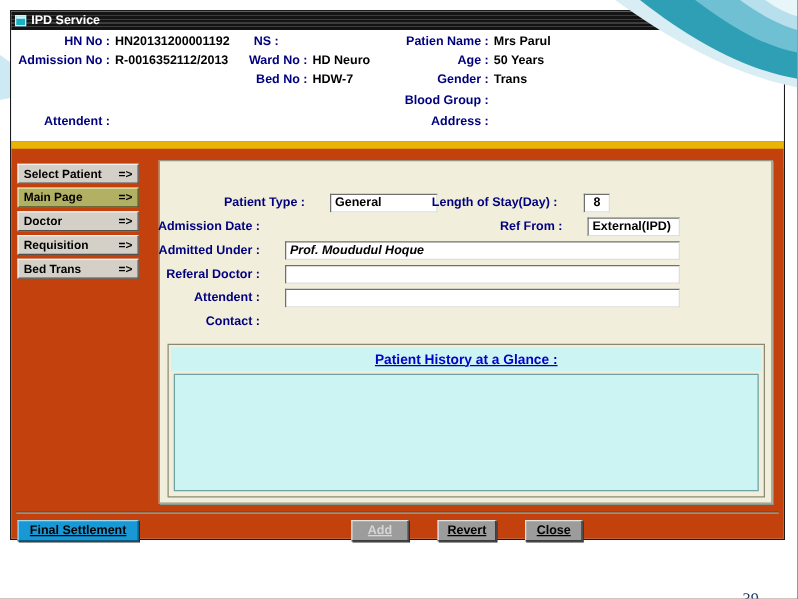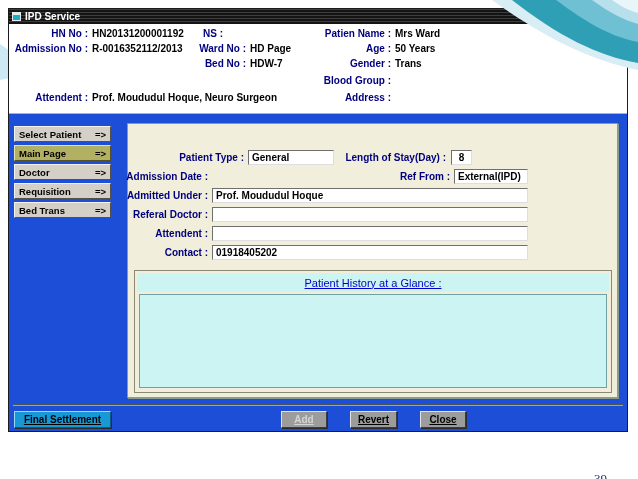--- a/index.html
+++ b/index.html
@@ -27,22 +27,22 @@
 
   .hdr { position:absolute; left:0; top:15px; right:0; height:111px; background:#fff; }
   .lbl {
     position:absolute; font-size:10px; font-weight:bold; color:#00007f; white-space:nowrap;
   }
   .val {
     position:absolute; font-size:10px; font-weight:bold; color:#000; white-space:nowrap;
   }
 
   .bodyarea {
-    position:absolute; left:0; top:104px; right:0; bottom:0; background:#1d4ed8;
-    border-top:1px solid #eab308;
+    position:absolute; left:0; top:104px; right:0; bottom:0; background:#c2410c;
+    border-top:6px solid #eab308;
   }
 
   
   .nav-btn {
     position:absolute; left:5px; width:97px; height:16px;
     background:#d4d0c8; border:1px solid;
     border-color:#f4f2ee #55504a #55504a #f4f2ee;
     display:flex; align-items:center; justify-content:space-between;
     padding:0 4px; font-size:9.5px; font-weight:bold; color:#000; cursor:pointer;
     white-space:nowrap;
@@ -56,32 +56,33 @@
     box-shadow:1px 1px 0 #8a9a8a;
   }
   .flbl {
     position:absolute; font-size:10px; font-weight:bold; color:#00007f; white-space:nowrap;
   }
   .tbox {
     position:absolute; height:15px; background:#fff;
     border:1px solid; border-color:#6f6f6f #dedede #dedede #6f6f6f;
     font-family:"Liberation Sans", sans-serif; font-size:10px; font-weight:bold; color:#000;
     padding:0 3px;
+    margin-left:16px;
   }
 
   .hist-wrap {
     position:absolute; left:6px; top:146px; width:478px; height:123px;
     border:1px solid #8a8a74; background:#f1eedb;
   }
   .hist-titlebar {
     position:absolute; left:2px; right:2px; top:2px; height:19px; background:#ccf4f2;
     display:flex; align-items:center; justify-content:center;
   }
   .hist-title {
-    font-size:11px; font-weight:normal; color:#0000cc; text-decoration:underline; white-space:nowrap;
+    font-size:11px; font-weight:bold; color:#0000cc; text-decoration:underline; white-space:nowrap;
   }
   .hist-box {
     position:absolute; left:4px; right:4px; top:23px; bottom:4px;
     background:#ccf4f2; border:1px solid #6fa3a3;
   }
 
   .footer-divider {
     position:absolute; left:4px; right:4px; top:290px; height:0;
     border-top:1px solid #4d574d; border-bottom:1px solid #9aa69a;
   }
@@ -118,41 +119,40 @@
       <span class="title-text">IPD Service</span>
     </div>
 
     <div class="hdr">
       <span class="lbl" style="right:539px;top:4px">HN No :</span>
       <span class="val" style="left:83px;top:4px">HN20131200001192</span>
 
       <span class="lbl" style="right:404px;top:4px">NS :</span>
 
       <span class="lbl" style="right:236px;top:4px">Patien Name :</span>
-      <span class="val" style="left:386px;top:4px">Mrs Ward</span>
+      <span class="val" style="left:386px;top:4px">Mrs Parul</span>
 
       <span class="lbl" style="right:539px;top:19px">Admission No :</span>
       <span class="val" style="left:83px;top:19px">R-0016352112/2013</span>
 
       <span class="lbl" style="right:381px;top:19px">Ward No :</span>
-      <span class="val" style="left:241px;top:19px">HD Page</span>
+      <span class="val" style="left:241px;top:19px">HD Neuro</span>
 
       <span class="lbl" style="right:236px;top:19px">Age :</span>
       <span class="val" style="left:386px;top:19px">50 Years</span>
 
       <span class="lbl" style="right:381px;top:34px">Bed No :</span>
       <span class="val" style="left:241px;top:34px">HDW-7</span>
 
       <span class="lbl" style="right:236px;top:34px">Gender :</span>
       <span class="val" style="left:386px;top:34px">Trans</span>
 
       <span class="lbl" style="right:236px;top:51px">Blood Group :</span>
 
       <span class="lbl" style="right:539px;top:68px">Attendent :</span>
-      <span class="val" style="left:83px;top:68px">Prof. Moududul Hoque, Neuro Surgeon</span>
 
       <span class="lbl" style="right:236px;top:68px">Address :</span>
     </div>
 
     <div class="bodyarea">
 
       <div class="nav-btn" style="top:12px">
         <span>Select Patient</span>
         <span>=&gt;</span>
       </div>
@@ -178,30 +178,29 @@
         <span class="flbl" style="right:373px;top:28px">Patient Type :</span>
         <input class="tbox" style="left: 120px; top: 26px; width: 86px;" value="General">
         <span class="flbl" style="right:171px;top:28px">Length of Stay(Day) :</span>
         <input class="tbox" style="left: 323px; top: 26px; width: 21px; text-align: center;" value="8">
 
         <span class="flbl" style="right:409px;top:47px">Admission Date :</span>
         <span class="flbl" style="right:167px;top:47px">Ref From :</span>
         <input class="tbox" style="left: 326px; top: 45px; width: 74px;" value="External(IPD)">
 
         <span class="flbl" style="right:409px;top:66px">Admitted Under :</span>
-        <input class="tbox" style="left: 84px; top: 64px; width: 316px;" value="Prof. Moududul Hoque">
+        <input class="tbox" style="left: 84px; top: 64px; width: 316px; font-style: italic;" value="Prof. Moududul Hoque">
 
         <span class="flbl" style="right:409px;top:85px">Referal Doctor :</span>
         <input class="tbox" style="left: 84px; top: 83px; width: 316px;" value="">
 
         <span class="flbl" style="right:409px;top:104px">Attendent :</span>
         <input class="tbox" style="left: 84px; top: 102px; width: 316px;" value="">
 
         <span class="flbl" style="right:409px;top:123px">Contact :</span>
-        <input class="tbox" style="left: 84px; top: 121px; width: 316px;" value="01918405202">
 
         <div class="hist-wrap">
           <div class="hist-titlebar">
             <span class="hist-title">Patient History at a Glance :</span>
           </div>
           <div class="hist-box"></div>
         </div>
       </div>
 
       <div class="footer-divider"></div>

